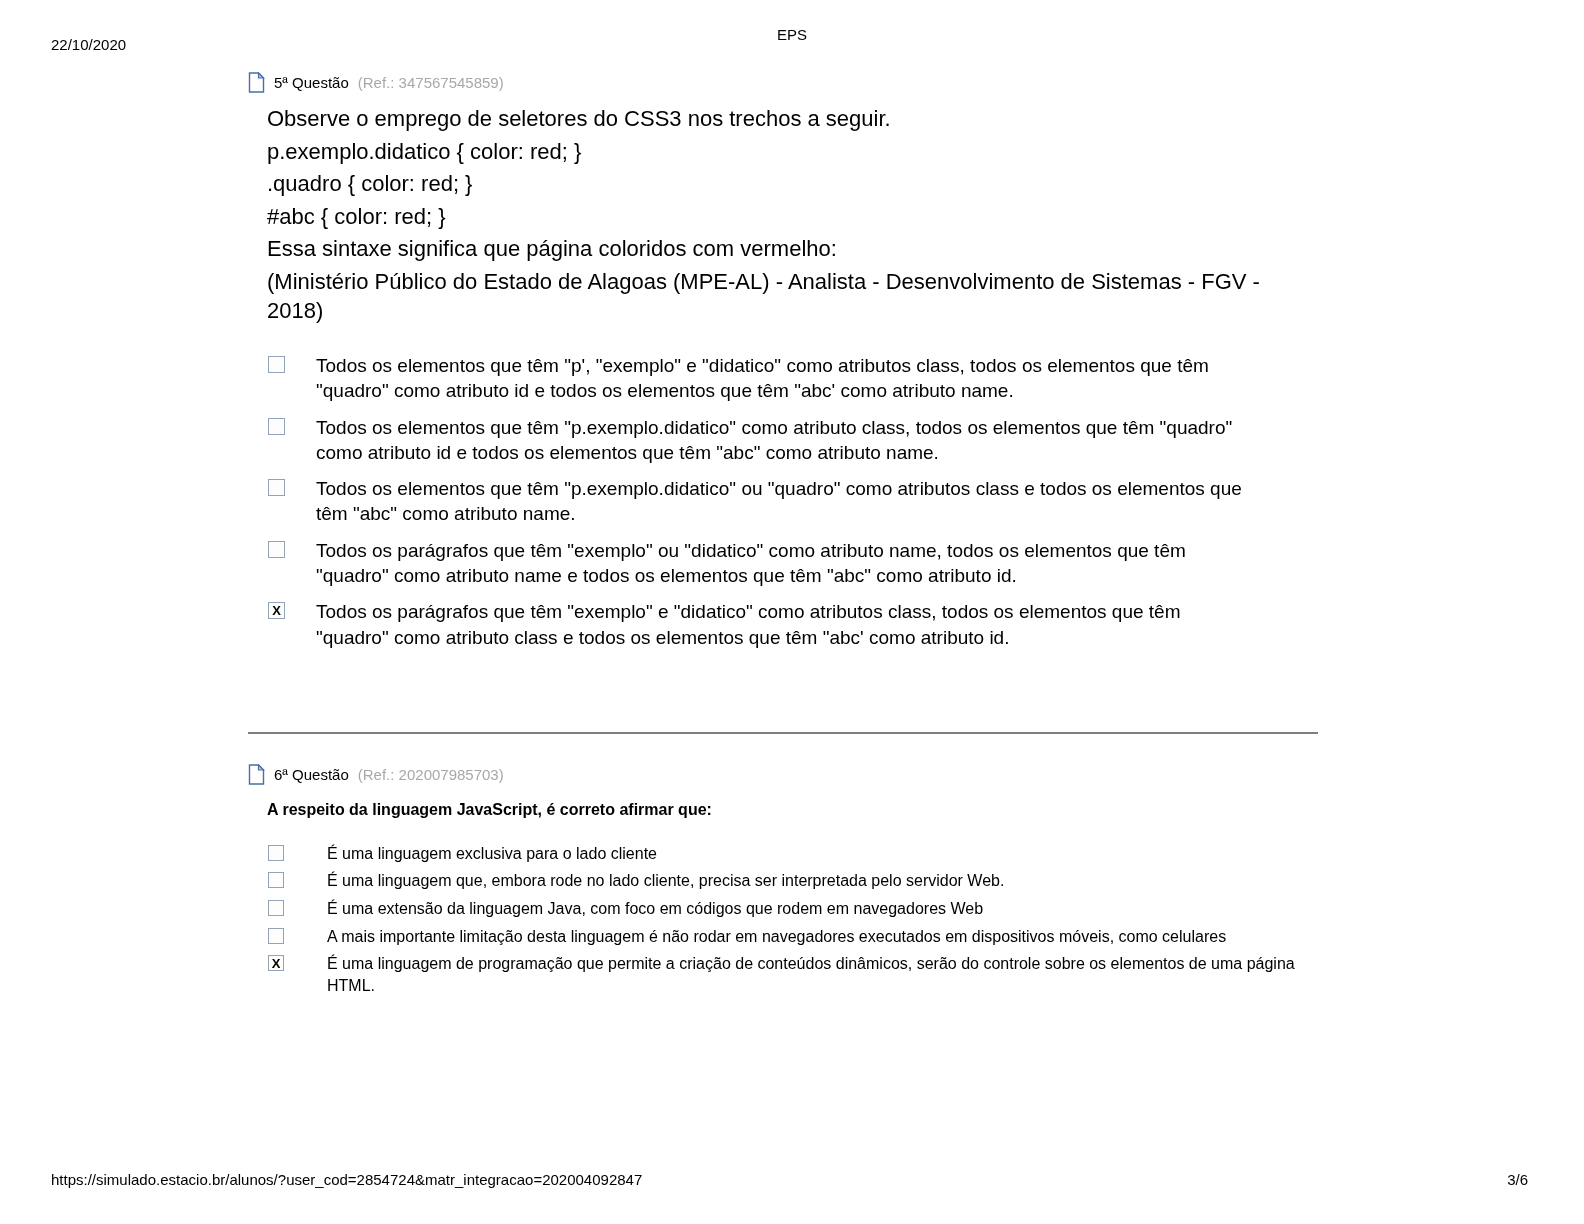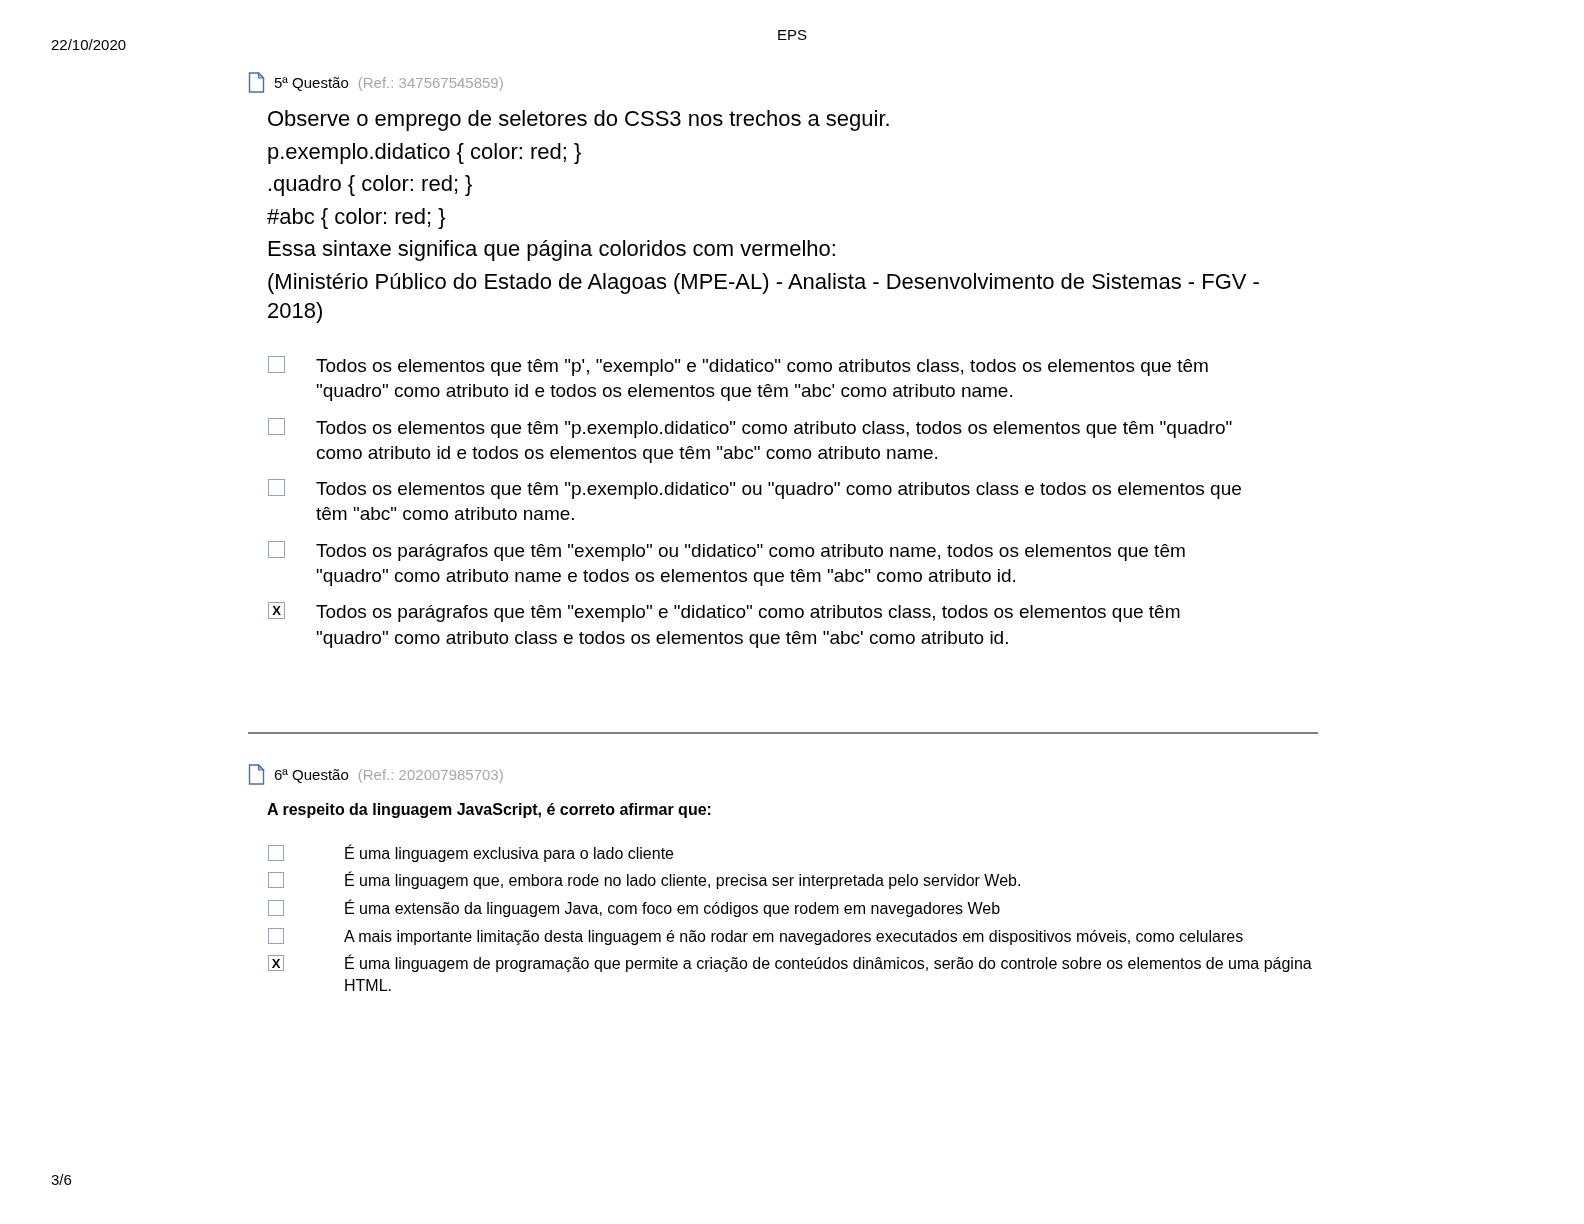--- a/index.html
+++ b/index.html
@@ -41,21 +41,21 @@
     margin-top:3px;
     display:flex; align-items:center; justify-content:center;
   }
   .mark { font-size:13px; font-weight:bold; line-height:1; color:#000; }
   .option-text { margin-left:31px; font-size:19px; line-height:1.33; max-width:935px; }
 
   .divider { height:2px; background:#7e7e7e; margin:82px 0 30px 0; width:1070px; }
 
   .q6 .q-prompt { margin-left:19px; margin-top:16px; font-size:16px; font-weight:bold; }
   .q6 .options { margin-top:24px; }
-  .q6 .option { margin-bottom:6px;gap:17px; }
+  .q6 .option { margin-bottom:6px; }
   .q6 .checkbox { width:16px; height:16px; margin-top:2px; }
   .q6 .option-text { font-size:16px; line-height:1.35; max-width:985px; margin-left:43px; }
 
   
   .print-footer {
     position:absolute; left:51px; right:56px; bottom:36px;
     font-size:15px;
     display:flex; justify-content:space-between;
   }
 </style>
@@ -172,16 +172,17 @@
               <span class="mark">X</span>
             </span>
           <span class="option-text">É uma linguagem de programação que permite a criação de conteúdos dinâmicos, serão do controle sobre os elementos de uma página HTML.</span>
         </div>
       </div>
     </div>
 
   </div>
 
   <div class="print-footer">
+    <span>https://simulado.estacio.br/alunos/?user_cod=2854724&amp;matr_integracao=202004092847</span>
     <span>3/6</span>
   </div>
 
 </div>
 
 </body></html>

